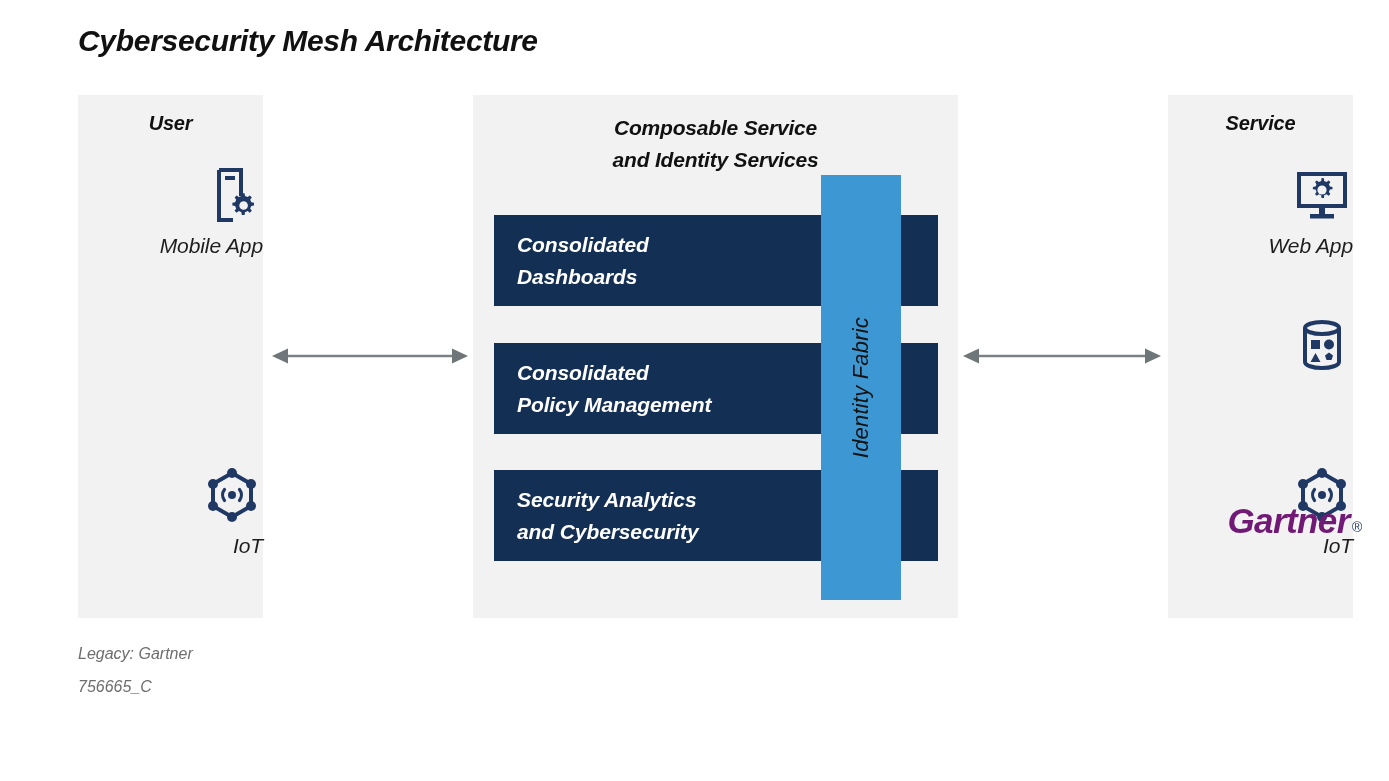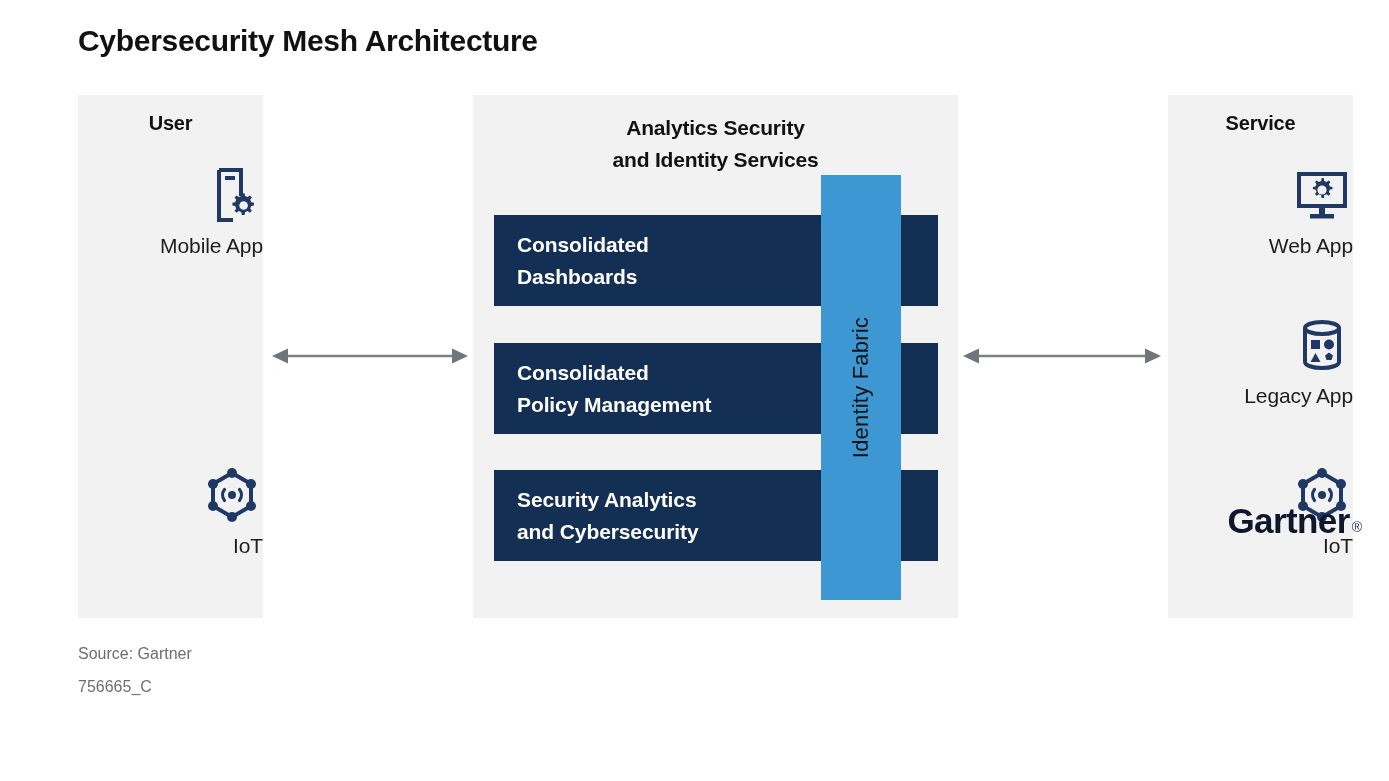--- a/index.html
+++ b/index.html
@@ -10,20 +10,21 @@
     background: #ffffff;
     font-family: "Liberation Sans", sans-serif;
     overflow: hidden;
   }
 
   #stage {
     position: relative;
     width: 1389px;
     height: 552px;
     background: #ffffff;
+    font-style: italic;
   }
 
   
   .diagram-title {
     position: absolute;
     left: 78px;
     top: 24px;
     font-size: 30px;
     font-weight: bold;
     color: #111111;
@@ -150,21 +151,21 @@
     position: absolute;
     right: 27px;
     bottom: 14px;
     display: flex;
     align-items: flex-end;
     color: #1d3557;
   }
   #gartner-logo .logo-word {
     font-size: 35px;
     font-weight: bold;
-    color: #0f172a;
+    color: #701a75;
     letter-spacing: -0.6px;
     line-height: 1;
   }
   #gartner-logo .logo-mark {
     font-size: 14px;
     color: #1f3864;
     margin-left: 2px;
     margin-bottom: 3px;
   }
 </style>
@@ -223,21 +224,21 @@
   <div class="arrow" id="arrow-left">
     <svg width="196" height="20" viewBox="0 0 196 20" aria-hidden="true">
       <line x1="14" y1="10" x2="182" y2="10" stroke="#7b8285" stroke-width="2.6"></line>
       <polygon points="0,10 16,2.5 16,17.5" fill="#6f7679"></polygon>
       <polygon points="196,10 180,2.5 180,17.5" fill="#6f7679"></polygon>
     </svg>
   </div>
 
   <div class="panel" id="panel-center">
     <div class="panel-heading two-line">
-      <div>Analytics Security</div>
+      <div>Composable Service</div>
       <div>and Identity Services</div>
     </div>
 
     <div class="svc-bar" id="svc-bar-1">
       <span class="svc-bar-text">Consolidated
 Dashboards</span>
     </div>
 
     <div class="svc-bar" id="svc-bar-2">
       <span class="svc-bar-text">Consolidated
@@ -288,21 +289,20 @@
             <ellipse cx="31" cy="14" rx="17" ry="6"></ellipse>
           </g>
           <g fill="#1f3864">
             <rect x="20" y="26" width="9" height="9"></rect>
             <circle cx="38" cy="30.5" r="5"></circle>
             <polygon points="24.5,39 29.5,48 19.5,48"></polygon>
             <polygon points="38,38.5 42,41.4 40.5,46 35.5,46 34,41.4"></polygon>
           </g>
         </svg>
       </span>
-      <span class="node-label">Legacy App</span>
     </div>
 
     <div class="node node-slot-3">
       <span class="node-icon">
         <svg width="62" height="62" viewBox="0 0 62 62" aria-hidden="true">
           <g stroke="#1f3864" stroke-width="4" fill="none">
             <path d="M31 9 L50 20 L50 42 L31 53 L12 42 L12 20 Z"></path>
           </g>
           <g fill="#1f3864">
             <circle cx="31" cy="9" r="5"></circle>
@@ -317,21 +317,21 @@
             <path d="M23.5 25.5 a9 9 0 0 0 0 11"></path>
             <path d="M38.5 25.5 a9 9 0 0 1 0 11"></path>
           </g>
         </svg>
       </span>
       <span class="node-label">IoT</span>
     </div>
   </div>
 
   <div class="source-block">
-    <span>Source: Gartner</span>
+    <span>Legacy: Gartner</span>
     <span>756665_C</span>
   </div>
 
   <div id="gartner-logo">
     <span class="logo-word">Gartner</span>
     <span class="logo-mark">®</span>
   </div>
 
 </div>
 

